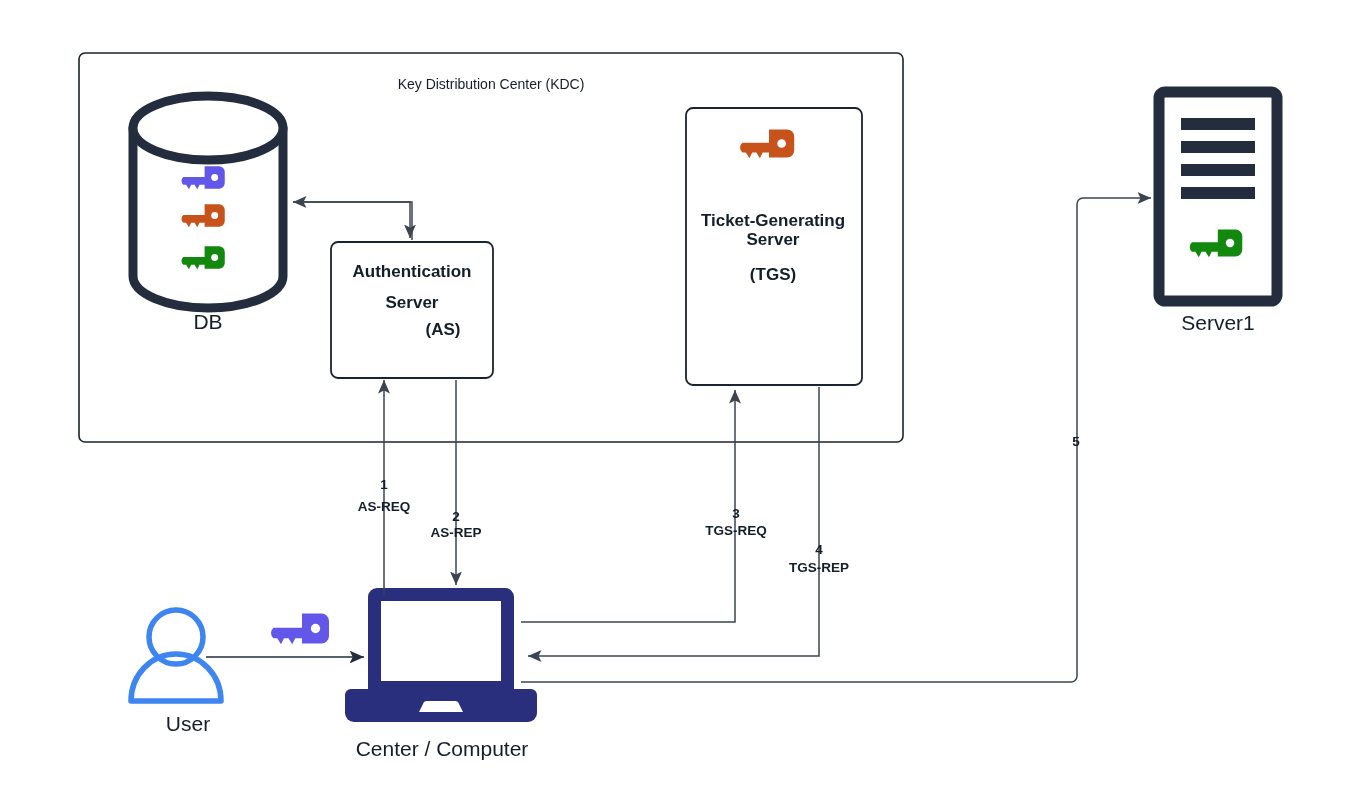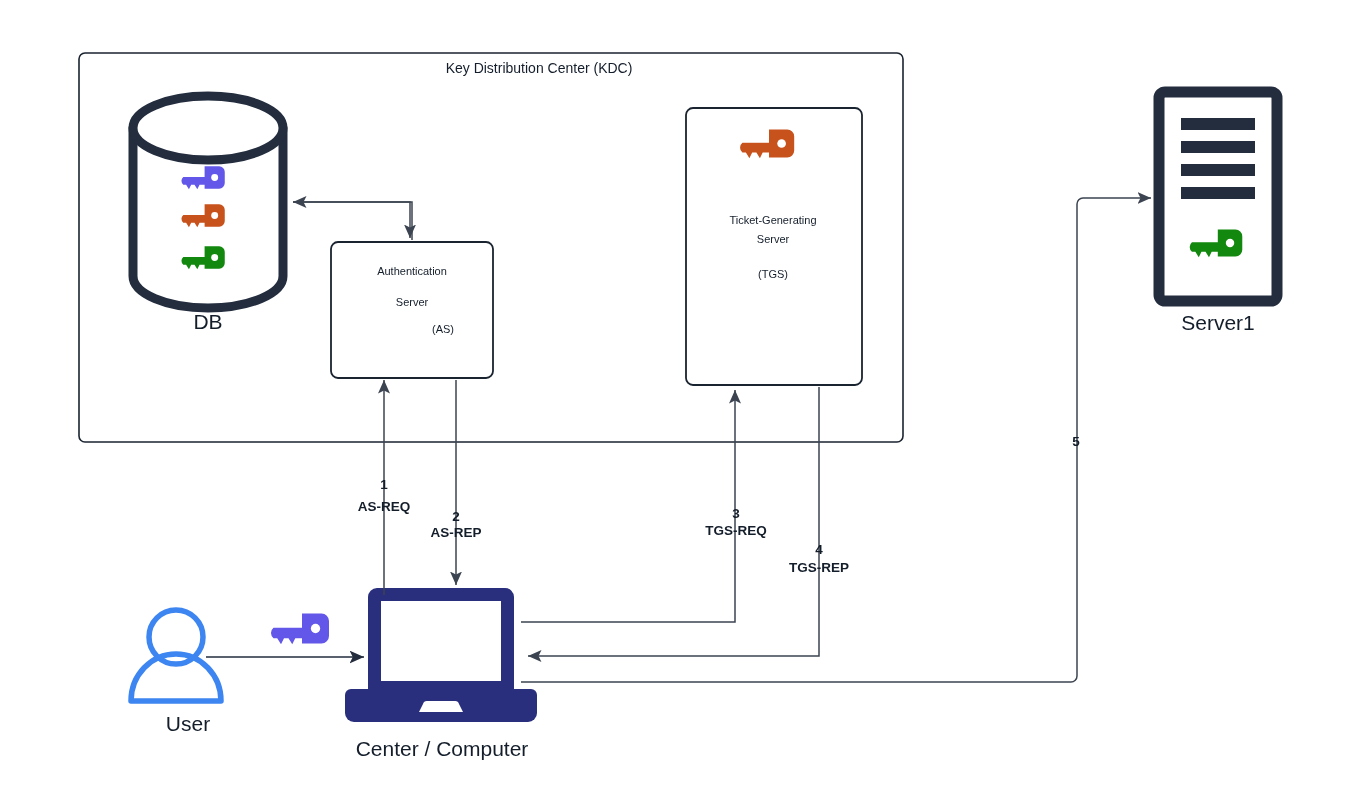--- a/index.html
+++ b/index.html
@@ -33,22 +33,22 @@
   }
   .lbl-node {
     font-size: 21px;
     font-weight: 400;
   }
   .lbl-title {
     font-size: 14px;
     font-weight: 400;
   }
   .lbl-box {
-    font-size: 11px;
-    font-weight: normal;
+    font-size: 17px;
+    font-weight: bold;
     line-height: 19px;
   }
   .ctr {
     transform: translateX(-50%);
   }
 </style>
 </head>
 <body>
 
 <svg id="canvas" viewBox="0 0 1358 809">
@@ -146,21 +146,21 @@
 
   <g>
     <path d="M819,387 V656 H528" fill="none" stroke="#3b4450" stroke-width="1.5" marker-end="url(#arrowEnd)"></path>
   </g>
 
   <g>
     <path d="M521,682 H1071 a6,6 0 0 0 6,-6 V204 a6,6 0 0 1 6,-6 H1151" fill="none" stroke="#3b4450" stroke-width="1.5" marker-end="url(#arrowEnd)"></path>
   </g>
 </svg>
 
-<div class="lbl lbl-title ctr" style="left:491px; top:60px;margin-left:48px;">Key Distribution Center (KDC)</div>
+<div class="lbl lbl-title ctr" style="left:491px; top:76px;">Key Distribution Center (KDC)</div>
 
 <div class="lbl lbl-node ctr" style="left:208px; top:310px;">DB</div>
 
 <div class="lbl lbl-box ctr" style="left:412px; top:262px;">Authentication</div>
 <div class="lbl lbl-box ctr" style="left:412px; top:293px;">Server</div>
 <div class="lbl lbl-box ctr" style="left:412px; top:320px;margin-left:31px;">(AS)</div>
 
 <div class="lbl lbl-box ctr" style="left:773px; top:211px;">Ticket-Generating</div>
 <div class="lbl lbl-box ctr" style="left:773px; top:230px;">Server</div>
 <div class="lbl lbl-box ctr" style="left:773px; top:265px;">(TGS)</div>

